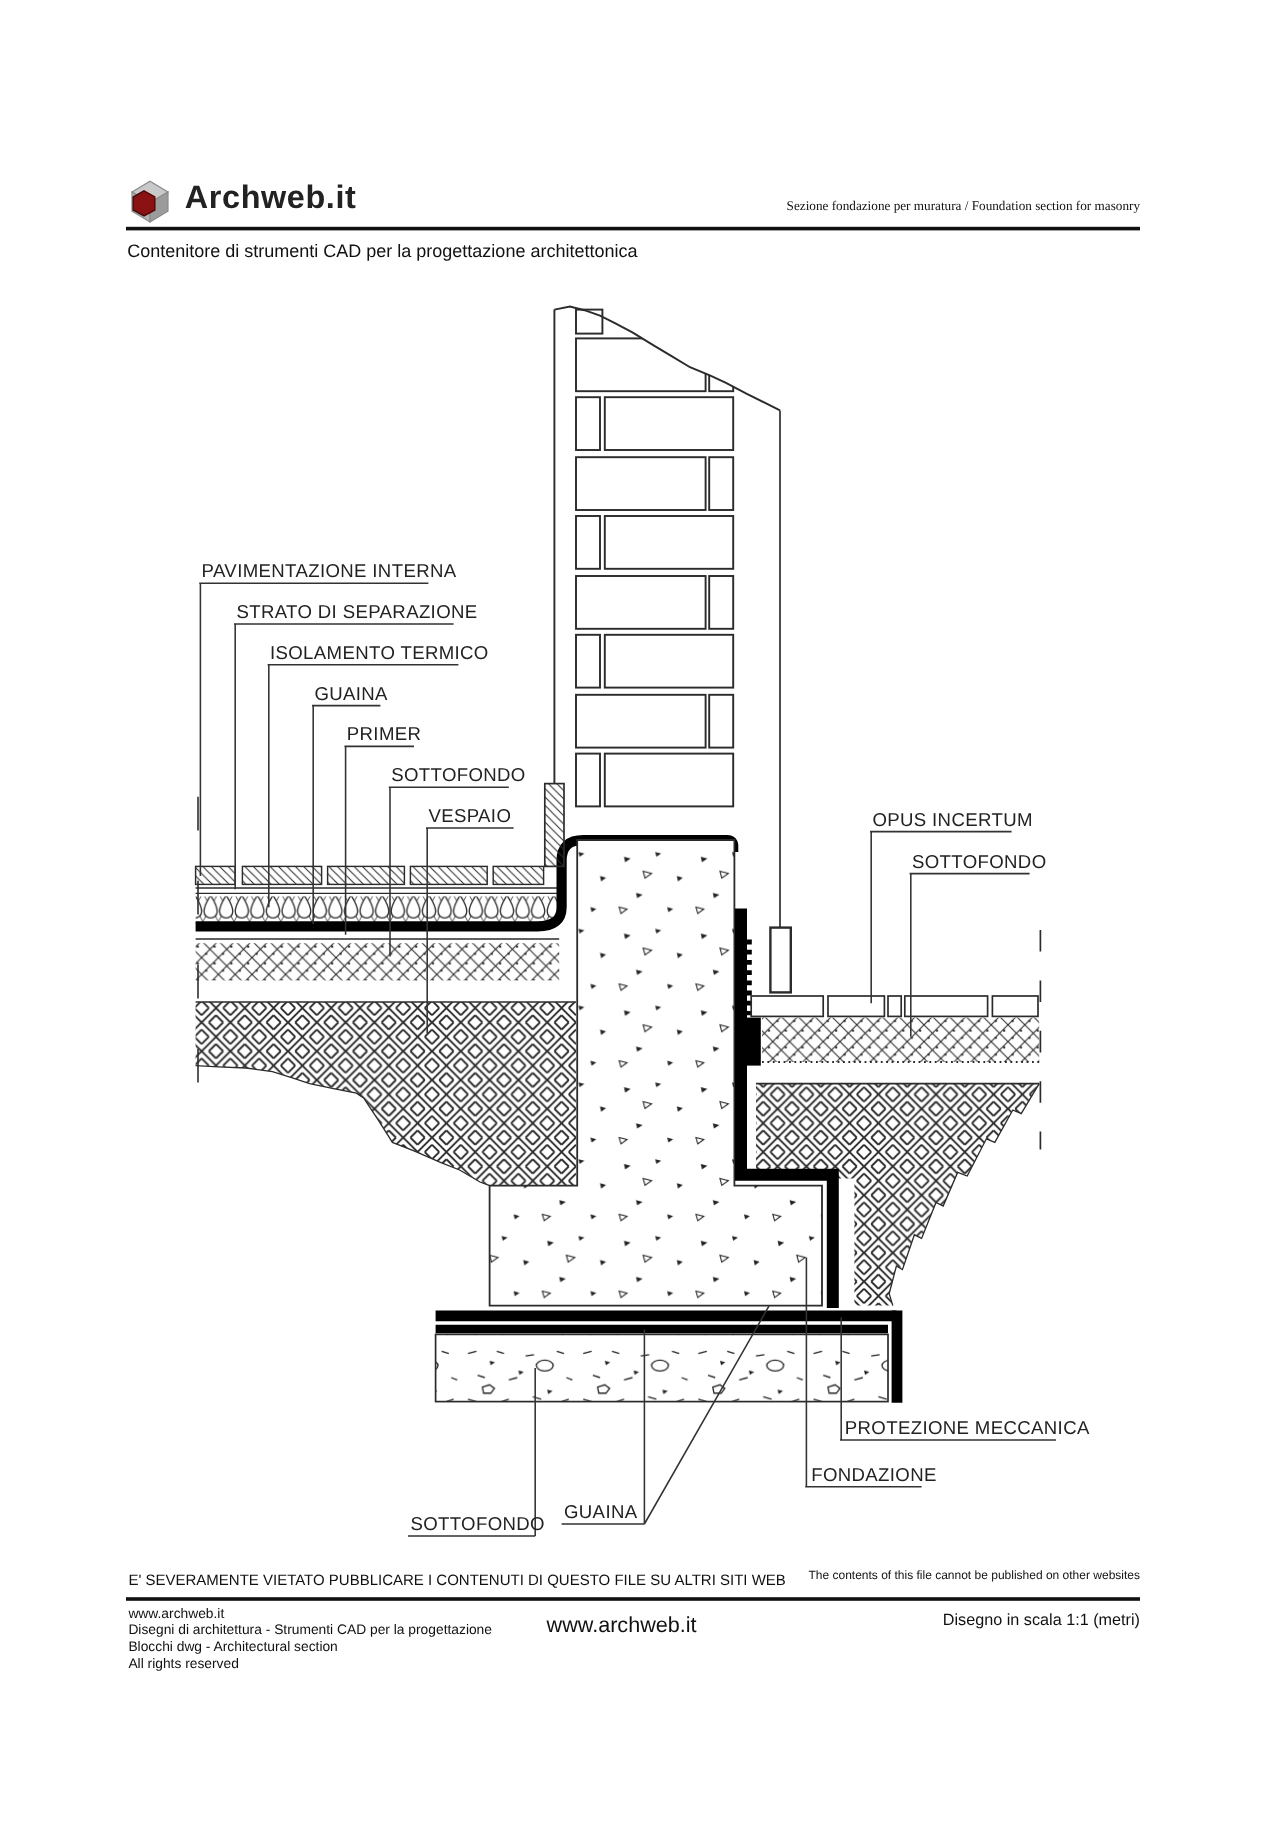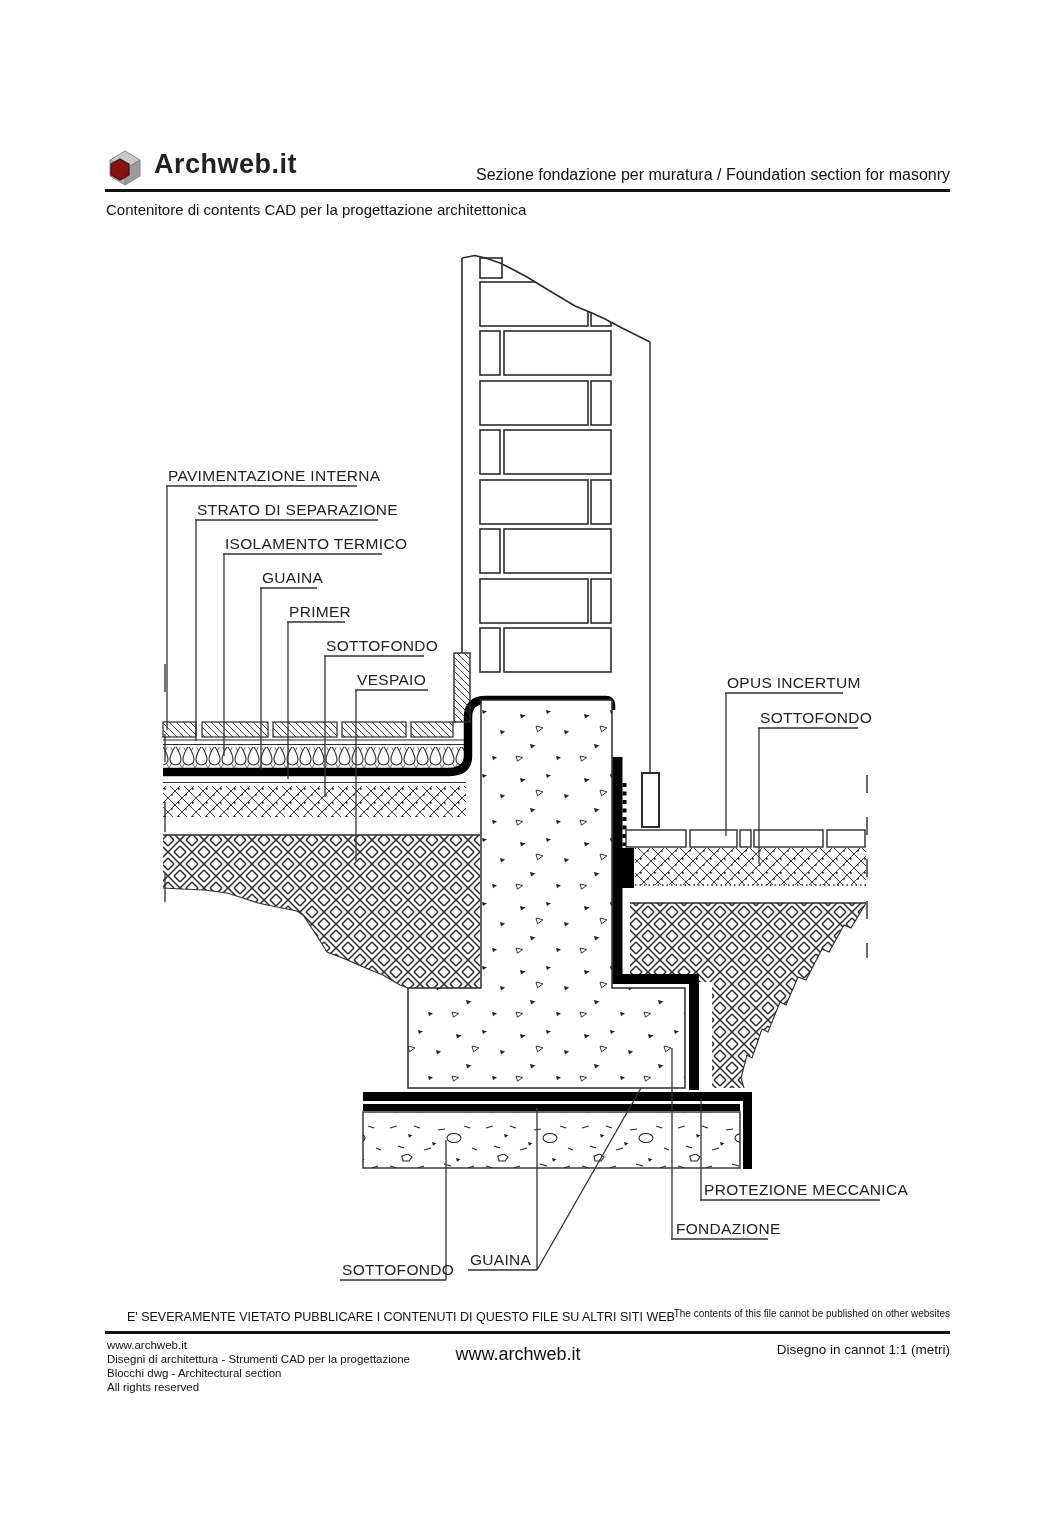--- a/index.html
+++ b/index.html
@@ -1,44 +1,44 @@
 <!DOCTYPE html>
 <html><head>
 <meta charset="utf-8">
 <style>
   html,body{margin:0;padding:0;background:#fff;}
   .page{position:relative;width:1055px;height:1536px;background:#fff;overflow:hidden;
         font-family:"Liberation Sans",sans-serif;color:#1a1a1a;}
   .abs{position:absolute;}
   .brand{font-size:27px;font-weight:bold;letter-spacing:.5px;color:#222;}
-  .title{font-size:16px;color:#111;}
+  .title{font-size:11px;color:#111;font-family:Liberation Serif, serif;}
   .subtitle{font-size:15px;color:#111;}
   .rule{background:#111;}
-  .notice-it{font-size:12.5px;color:#111;margin-left:20px;}
+  .notice-it{font-size:12.5px;color:#111;}
   .notice-en{font-size:10px;color:#111;}
   .info{font-size:11.5px;line-height:14px;color:#111;}
   .site-center{font-size:18px;color:#111;text-align:center;}
   .scale{font-size:13.5px;color:#111;}
   svg text{font-family:"Liberation Sans",sans-serif;font-size:15.5px;fill:#222;letter-spacing:.3px;}
 </style>
 </head>
 <body>
 
 <div class="page">
 
   <svg class="abs" style="left:106px;top:146px" width="40" height="42" viewBox="0 0 40 42">
     <polygon points="4,14 19,5 34,14 19,23" fill="#c9c9c9" stroke="#8a8a8a" stroke-width="1"></polygon>
     <polygon points="4,14 4,30 19,39 19,23" fill="#b3b3b3" stroke="#8a8a8a" stroke-width="1"></polygon>
     <polygon points="34,14 34,30 19,39 19,23" fill="#9b9b9b" stroke="#8a8a8a" stroke-width="1"></polygon>
     <polygon points="14,13 23,18 23,29 14,34 5,29 5,18" fill="#8a1212" stroke="#4d0a0a" stroke-width="1.2"></polygon>
   </svg>
   <div class="abs brand" style="left:154px;top:149px">Archweb.it</div>
   <div class="abs title" style="right:105px;top:166px">Sezione fondazione per muratura  /  Foundation section for masonry</div>
   <div class="abs rule" style="left:105px;right:105px;top:189px;height:3px"></div>
-  <div class="abs subtitle" style="left:106px;top:201px">Contenitore di contents CAD per la progettazione architettonica</div>
+  <div class="abs subtitle" style="left:106px;top:201px">Contenitore di strumenti CAD per la progettazione architettonica</div>
 
   <svg class="abs" style="left:0;top:0" width="1055" height="1536" viewBox="0 0 1055 1536">
     <defs>
       <pattern id="hatch" width="7" height="7" patternUnits="userSpaceOnUse">
         <path d="M-1,6 L8,15 M-1,-1 L8,8 M6,-1 L15,8" stroke="#2b2b2b" stroke-width="0.9" fill="none"></path>
       </pattern>
       <pattern id="insul" width="13" height="24" patternUnits="userSpaceOnUse">
         <path d="M0,0 L13,24 M13,0 L0,24" stroke="#2b2b2b" stroke-width="0.7" fill="none"></path>
         <path d="M6.5,2 C9.5,7 12,10.5 12,15.5 A5.5,5.5 0 1 1 1,15.5 C1,10.5 3.5,7 6.5,2 Z" fill="#ffffff" stroke="#2b2b2b" stroke-width="1.1"></path>
       </pattern>
@@ -221,15 +221,15 @@
   <div class="abs notice-it" style="left:107px;top:1310px">E' SEVERAMENTE VIETATO PUBBLICARE I CONTENUTI DI QUESTO FILE SU ALTRI SITI WEB</div>
   <div class="abs notice-en" style="right:105px;top:1308px">The contents of this file cannot be published on other websites</div>
   <div class="abs rule" style="left:105px;right:105px;top:1331px;height:2.5px"></div>
   <div class="abs info" style="left:107px;top:1338px">
     <div>www.archweb.it</div>
     <div>Disegni di architettura - Strumenti CAD  per la progettazione</div>
     <div>Blocchi dwg - Architectural section</div>
     <div>All rights reserved</div>
   </div>
   <div class="abs site-center" style="left:408px;top:1344px;width:220px">www.archweb.it</div>
-  <div class="abs scale" style="right:105px;top:1342px">Disegno in cannot 1:1 (metri)</div>
+  <div class="abs scale" style="right:105px;top:1342px">Disegno in scala 1:1 (metri)</div>
 
 </div>
 
 </body></html>

